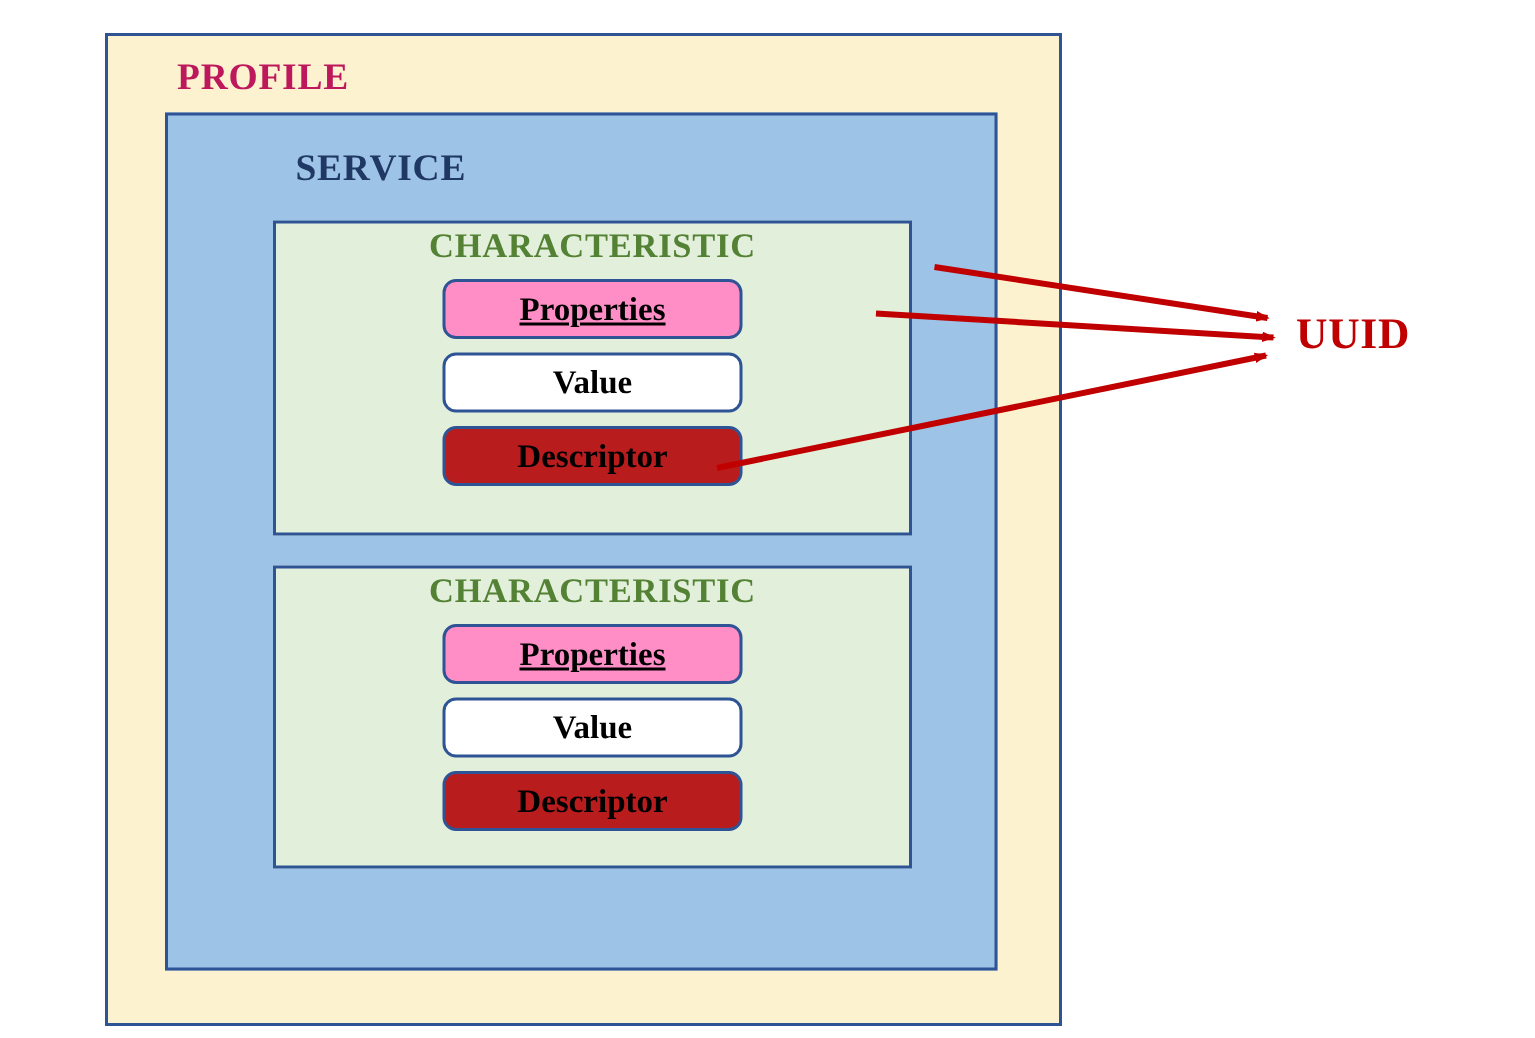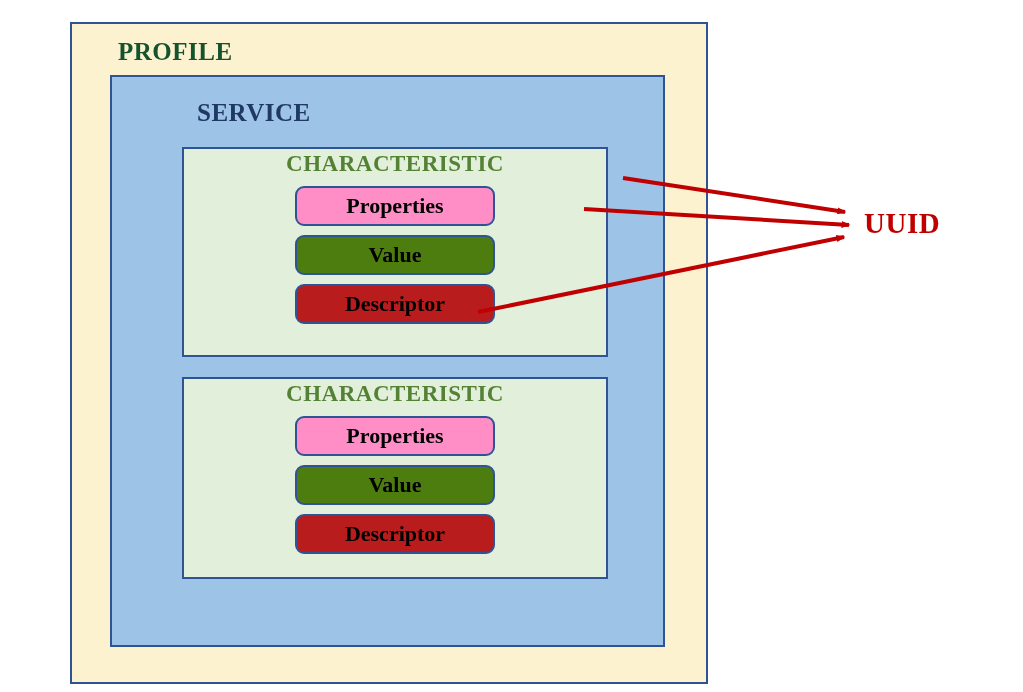--- a/index.html
+++ b/index.html
@@ -5,21 +5,21 @@
   * { margin:0; padding:0; box-sizing:border-box; }
   html,body { width:1023px; height:692px; background:#ffffff; overflow:hidden; }
   body { position:relative; font-family:"Liberation Serif", serif; }
 
   .profile-box {
     position:absolute; left:70px; top:22px; width:638px; height:662px;
     background:#FDF2CF; border:2px solid #2F5496;
   }
   .profile-label {
     position:absolute; left:46px; top:14px;
-    font-size:25px; font-weight:bold; color:#14532d; letter-spacing:0.5px;
+    font-size:25px; font-weight:bold; color:#be185d; letter-spacing:0.5px;
   }
   .service-box {
     position:absolute; left:38px; top:51px; width:555px; height:572px;
     background:#9DC3E6; border:2px solid #2F5496;
   }
   .service-label {
     position:absolute; left:85px; top:22px;
     font-size:25px; font-weight:bold; color:#1F3864; letter-spacing:0.5px;
   }
   .char-box {
@@ -33,22 +33,22 @@
     margin-top:2px; font-size:23px; font-weight:bold;
     color:#548235; letter-spacing:0.5px;
   }
   .pill {
     width:200px; height:40px; margin-top:9px;
     border:2px solid #2F5496; border-radius:9px;
     display:flex; align-items:center; justify-content:center;
     font-size:22px; font-weight:bold; color:#000;
   }
   .char-box .pill:first-of-type { margin-top:12px; }
-  .pill.properties { background:#FF8EC7; }
-  .pill.value      { background:#4d7c0f; }
+  .pill.properties { background:#FF8EC7;text-decoration:underline; }
+  .pill.value      { background:#ffffff; }
   .pill.descriptor { background:#b91c1c; }
 
   .arrows-layer {
     position:absolute; left:0; top:0; width:1023px; height:692px;
     pointer-events:none;
   }
   .uuid-label {
     position:absolute; left:864px; top:207px;
     font-size:29px; font-weight:bold; color:#C00000; letter-spacing:0.5px;text-align:center;
   }

